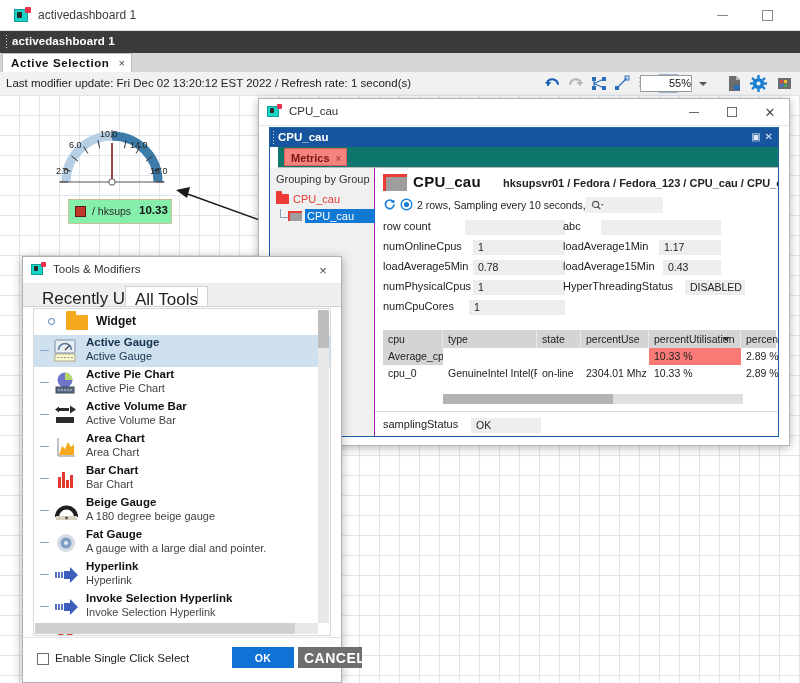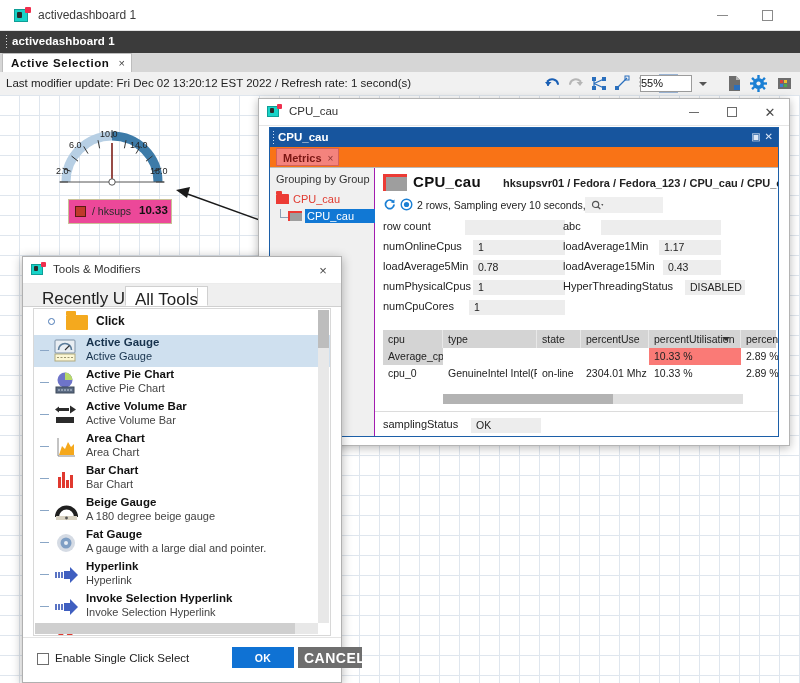--- a/index.html
+++ b/index.html
@@ -38,32 +38,32 @@
     box-sizing:border-box;padding:2px 6px 0 8px;}
   #tab-active .lbl{font-size:11.5px;font-weight:bold;color:#111;letter-spacing:.6px;}
   #tab-active .x{margin-left:9px;color:#444;font-size:11px;}
 
   
   #toolbar{position:absolute;left:0;top:72px;width:800px;height:23px;background:#f1f1f1;border-bottom:1px solid #c9c9c9;}
   #lastmod{position:absolute;left:6px;top:5px;font-size:11.5px;color:#222;white-space:nowrap;}
   .tb{position:absolute;top:2px;height:19px;width:19px;}
   .tb svg{display:block;}
   #zoombox{position:absolute;top:3px;right:108px;width:52px;height:17px;background:#fff;border:1px solid #9c9c9c;box-sizing:border-box;}
-  #zoombox .z{position:absolute;left:0;right:0;top:1px;text-align:left;font-size:11px;color:#111;}
+  #zoombox .z{position:absolute;left:0;right:0;top:1px;text-align:right;font-size:11px;color:#111;}
   #zoomcaret{position:absolute;top:3px;right:88px;width:18px;height:17px;}
   #zoomcaret .tri{position:absolute;left:5px;top:7px;width:0;height:0;border-left:4px solid transparent;border-right:4px solid transparent;border-top:4px solid #555;}
 
   
   #canvas{position:absolute;left:0;top:95px;width:800px;height:588px;background:#ffffff;
     background-image:linear-gradient(to right,#dfe6ee 1px,transparent 1px),linear-gradient(to bottom,#dfe6ee 1px,transparent 1px);
     background-size:20px 20px;background-position:-1px 0px;}
 
   
   #gauge-widget{position:absolute;left:52px;top:130px;width:120px;height:60px;}
-  #gauge-legend{position:absolute;left:68px;top:199px;width:104px;height:25px;background:#ec4899;border:1px solid #c9c196;box-sizing:border-box;}
+  #gauge-legend{position:absolute;left:68px;top:199px;width:104px;height:25px;background:#86efac;border:1px solid #c9c196;box-sizing:border-box;}
   #gauge-legend .sw{position:absolute;left:6px;top:6px;width:11px;height:11px;background:#c0392b;border:1px solid #5b1a12;box-sizing:border-box;}
   #gauge-legend .nm{position:absolute;left:23px;top:5px;font-size:10.5px;color:#2a2a2a;white-space:nowrap;overflow:hidden;width:42px;}
   #gauge-legend .val{position:absolute;left:70px;top:4px;font-size:11.5px;font-weight:bold;color:#111;}
 
   
   #annot{position:absolute;left:0;top:95px;width:800px;height:588px;pointer-events:none;}
 
   
   #cpu-window{position:absolute;left:258px;top:98px;width:532px;height:348px;background:#fff;
     border:1px solid #b4b4b4;box-shadow:0 2px 9px rgba(0,0,0,.28);box-sizing:border-box;}
@@ -81,21 +81,21 @@
 
   
   #cpu-inner{position:absolute;left:10px;top:28px;width:510px;height:310px;border:1px solid #1c5fa8;background:#fff;box-sizing:border-box;}
   #cpu-inner-title{position:absolute;left:0;top:0;right:0;height:19px;background:#17559e;color:#fff;}
   #cpu-inner-title .ttl{position:absolute;left:8px;top:3px;font-size:11.5px;font-weight:bold;}
   #cpu-inner-title .grip{position:absolute;left:2px;top:2px;width:3px;height:15px;
     background-image:radial-gradient(#cfe0f5 40%, transparent 41%);background-size:3px 3px;}
   #cpu-inner-title .ctrls{position:absolute;right:5px;top:3px;font-size:10px;color:#dfe9f6;}
   #cpu-inner-title .ctrls span{margin-left:4px;}
 
-  #metrics-tabstrip{position:absolute;left:0;top:19px;right:0;height:20px;background:#f97316;border-bottom:1px solid #b9b9b9;}
+  #metrics-tabstrip{position:absolute;left:8px;top:19px;right:0;height:20px;background:#0f766e;border-bottom:1px solid #b9b9b9;}
   #tab-metrics{position:absolute;left:6px;top:1px;height:18px;background:#f4837d;border:1px solid #d4605a;box-sizing:border-box;padding:2px 5px 0 6px;}
   #tab-metrics .lbl{font-size:11px;font-weight:bold;color:#7a1512;}
   #tab-metrics .x{margin-left:6px;font-size:10px;color:#8d3330;}
 
   #grouping-pane{position:absolute;left:0;top:40px;width:104px;bottom:0;background:#f0f0f0;border-right:2px solid #a21caf;}
   #grouping-pane .hdr{position:absolute;left:6px;top:5px;font-size:11px;color:#333;white-space:nowrap;}
   .tree-row{position:absolute;height:15px;font-size:11px;white-space:nowrap;}
   #tree-root{left:6px;top:24px;}
   #tree-child{left:18px;top:41px;}
   .folder{display:inline-block;width:13px;height:10px;background:#ec3b35;border-radius:1px 1px 0 0;vertical-align:middle;margin-right:4px;position:relative;}
@@ -505,21 +505,21 @@
   <div id="td-tabs">
     <div class="td-tab" id="td-tab-recent">Recently Used</div>
     <div class="td-tab" id="td-tab-all">All Tools</div>
     <div class="divider"></div>
   </div>
 
   <div id="td-list">
     <div id="td-widget-row">
       <div class="knob"></div>
       <div class="wfolder"></div>
-      <div class="lbl">Click</div>
+      <div class="lbl">Widget</div>
     </div>
 
     <div class="tool-item sel" style="top:26px">
       <div class="dash"></div>
       <div class="ticon">
         <svg width="26" height="24" viewBox="0 0 26 24">
             <rect x="1" y="1" width="20" height="13" rx="1" fill="#e9eef3" stroke="#7d91a6"></rect>
             <path d="M4.5 11 A6.5 6.5 0 0 1 17.5 11" fill="none" stroke="#5a7b99" stroke-width="1.6"></path>
             <path d="M11 11 L15.5 6.5" stroke="#333" stroke-width="1.1"></path>
             <rect x="1" y="15" width="20" height="7" fill="#fbf6d3" stroke="#b0a97f"></rect>

